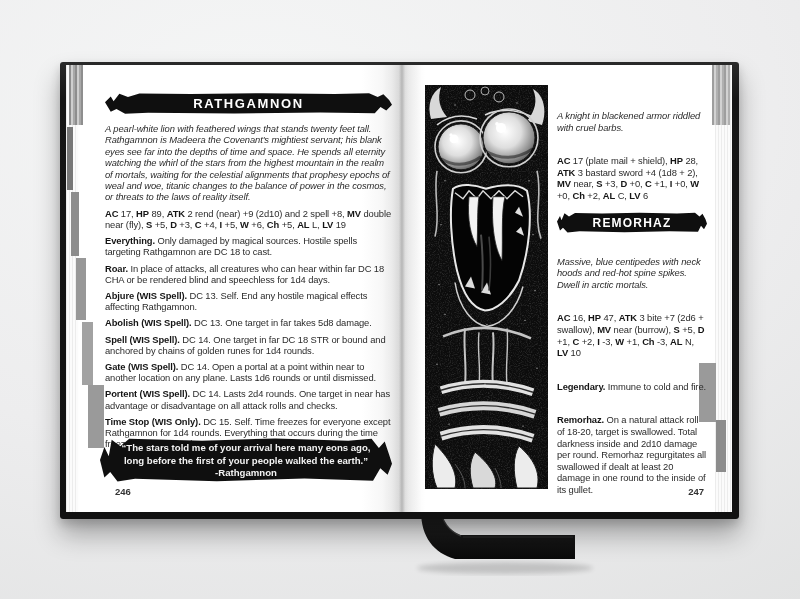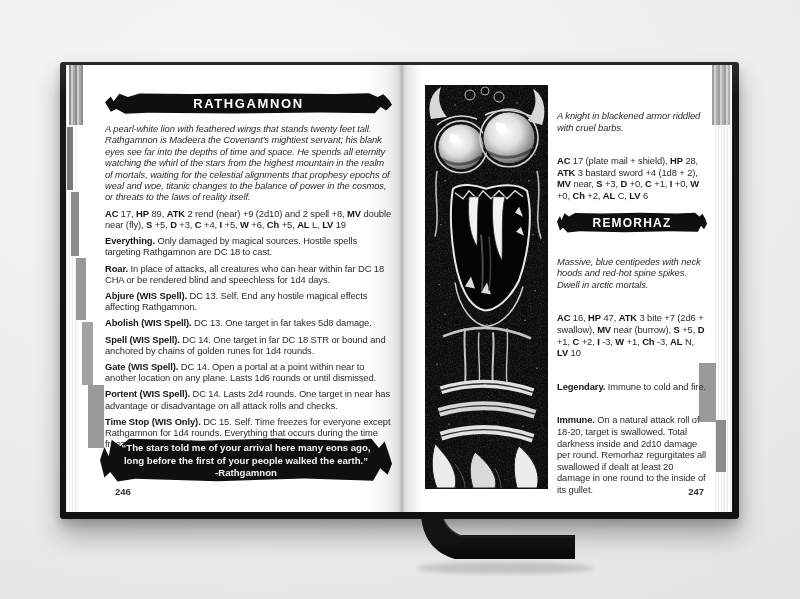--- a/index.html
+++ b/index.html
@@ -229,21 +229,21 @@
           <p class="flavor">A knight in blackened armor riddled with cruel barbs.</p>
           <p class="stat"><strong>AC</strong><span> 17 (plate mail + shield), </span><strong>HP</strong><span> 28, </span><strong>ATK</strong><span> 3 bastard sword +4 (1d8 + 2), </span><strong>MV</strong><span> near, </span><strong>S</strong><span> +3, </span><strong>D</strong><span> +0, </span><strong>C</strong><span> +1, </span><strong>I</strong><span> +0, </span><strong>W</strong><span> +0, </span><strong>Ch</strong><span> +2, </span><strong>AL</strong><span> C, </span><strong>LV</strong><span> 6</span></p>
 
           <div class="gap"></div>
           <div class="banner small">
             <span>REMORHAZ</span>
           </div>
           <p class="flavor">Massive, blue centipedes with neck hoods and red-hot spine spikes. Dwell in arctic mortals.</p>
           <p class="stat"><strong>AC</strong><span> 16, </span><strong>HP</strong><span> 47, </span><strong>ATK</strong><span> 3 bite +7 (2d6 + swallow), </span><strong>MV</strong><span> near (burrow), </span><strong>S</strong><span> +5, </span><strong>D</strong><span> +1, </span><strong>C</strong><span> +2, </span><strong>I</strong><span> -3, </span><strong>W</strong><span> +1, </span><strong>Ch</strong><span> -3, </span><strong>AL</strong><span> N, </span><strong>LV</strong><span> 10</span></p>
           <p class="trait"><strong>Legendary.</strong><span> Immune to cold and fire.</span></p>
-          <p class="trait"><strong>Immune.</strong><span> On a natural attack roll of 18-20, target is swallowed. Total darkness inside and 2d10 damage per round. Remorhaz regurgitates all swallowed if dealt at least 20 damage in one round to the inside of its gullet.</span></p>
+          <p class="trait"><strong>Remorhaz.</strong><span> On a natural attack roll of 18-20, target is swallowed. Total darkness inside and 2d10 damage per round. Remorhaz regurgitates all swallowed if dealt at least 20 damage in one round to the inside of its gullet.</span></p>
         </div>
 
         <div class="pagenum pr">247</div>
       </div>
 
       <div class="spine-shadow"></div>
     </div>
   </div>
 </div>
 

